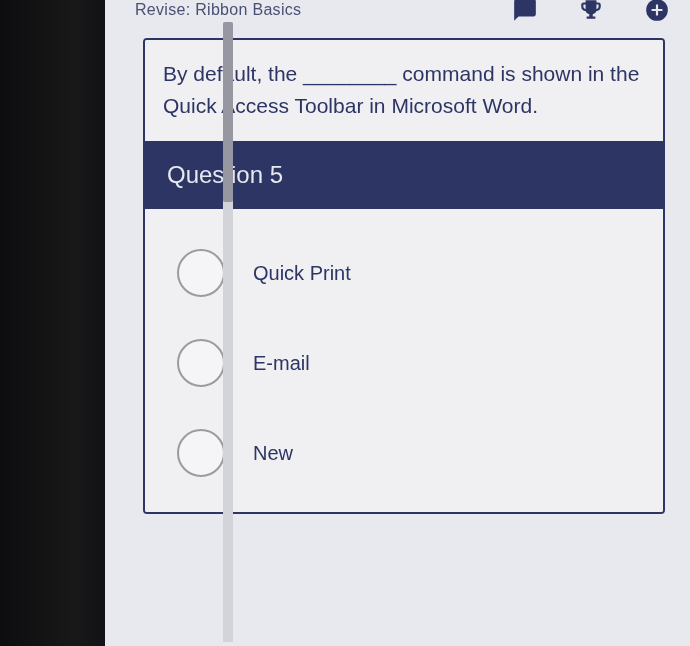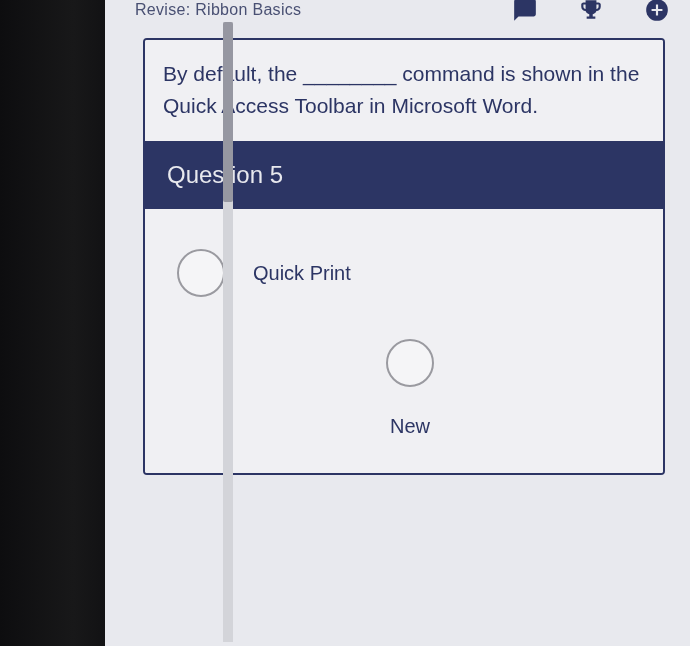--- a/index.html
+++ b/index.html
@@ -77,21 +77,20 @@
     }
     .option-row {
       display: flex;
       align-items: center;
       gap: 28px;
       margin-bottom: 42px;
       cursor: pointer;
     }
     .option-row:last-child {
       margin-bottom: 15px;
-      flex-direction: column;
     }
     .radio-circle {
       width: 48px;
       height: 48px;
       border: 2px solid #9a9aa0;
       border-radius: 50%;
       flex-shrink: 0;
       background: #f5f5f7;
     }
     .option-label {
@@ -160,18 +159,22 @@
   <div class="question-card">
     <div class="question-prompt">By default, the ________ command is shown in the Quick Access Toolbar in Microsoft Word.</div>
     <div class="question-header">Question 5</div>
     <div class="options">
       <div class="option-row">
         <div class="radio-circle"></div>
         <span class="option-label">Quick Print</span>
       </div>
       <div class="option-row">
         <div class="radio-circle"></div>
+        <span class="option-label">E-mail</span>
+      </div>
+      <div class="option-row">
+        <div class="radio-circle"></div>
         <span class="option-label">New</span>
       </div>
     </div>
   </div>
 
 </div>
 
 </body></html>

